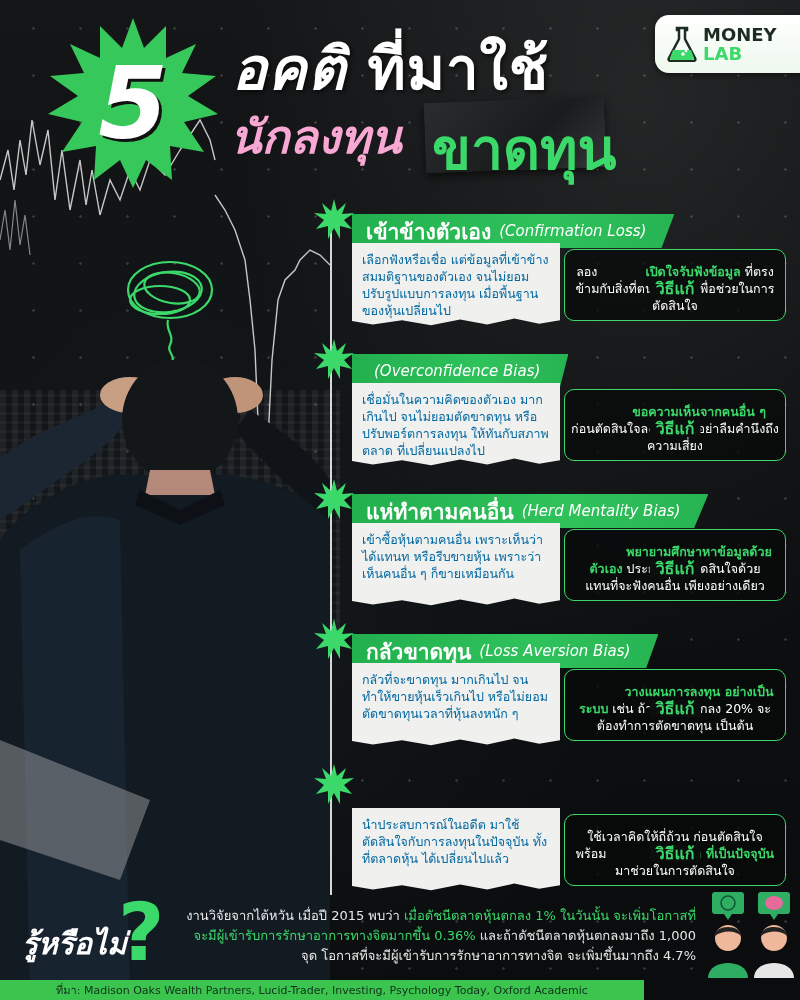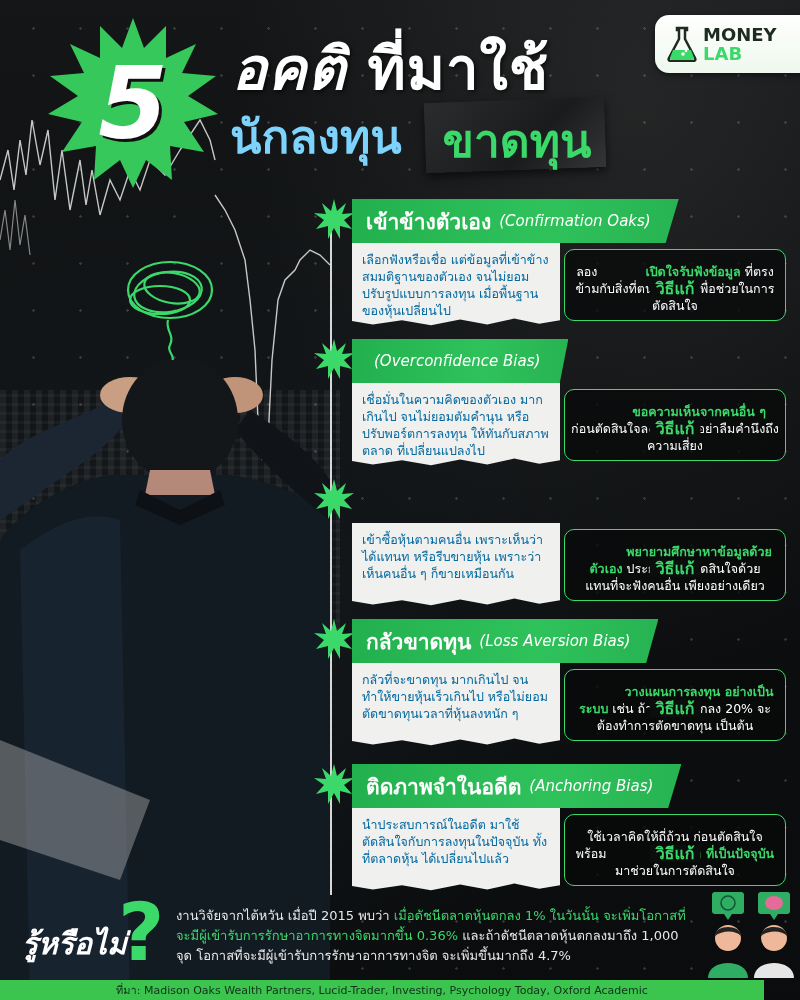--- a/index.html
+++ b/index.html
@@ -38,31 +38,31 @@
     font-size: 100px; color: #fff; text-shadow: 3px 3px 0 #111;
   }
   .title1 {
     position: absolute; left: 232px; top: 22px;
     font-size: 58px; font-weight: bold; color: #fff; letter-spacing: 1px;
     text-shadow: 2px 2px 4px rgba(0,0,0,0.6);
   }
   .title1 .italic { font-style: italic; }
   .title2 {
     position: absolute; left: 230px; top: 100px;
-    font-size: 46px; font-weight: bold; color: #7dd3fc;
+    font-size: 46px; font-weight: bold; color: #f9a8d4; font-style: italic;
   }
   .title-tape {
     position: absolute; left: 425px; top: 100px; width: 180px; height: 70px;
     background: linear-gradient(135deg, #2a2c2e, #1a1b1c 60%, #333537);
     transform: rotate(-2deg);
     box-shadow: 0 4px 10px rgba(0,0,0,0.6);
   }
   .title-tape-text {
     position: absolute; left: 432px; top: 104px; width: 170px; text-align: center;
-    font-size: 46px; font-weight: bold; color: #3bd96a;
+    font-size: 57px; font-weight: bold; color: #3bd96a;
   }
   .logo {
     position: absolute; left: 655px; top: 15px; width: 150px; height: 58px;
     background: linear-gradient(180deg, #ffffff, #eef8ee);
     border-radius: 14px 0 0 14px;
     display: flex; align-items: center; padding-left: 12px;
     box-shadow: 0 2px 6px rgba(0,0,0,0.5);
   }
   .logo-icon { width: 30px; height: 36px; margin-right: 6px; }
   .logo-text { line-height: 19px; font-weight: bold; font-size: 18px; font-family: "DejaVu Sans", sans-serif; }
@@ -78,21 +78,21 @@
   .hdots {
     position: absolute; left: 350px; width: 440px; height: 2px;
     background-image: radial-gradient(rgba(255,255,255,0.45) 1px, transparent 1.4px);
     background-size: 10px 2px;
   }
 
   
   .section { position: absolute; left: 310px; width: 490px; height: 140px; }
   .star { position: absolute; left: 4px; top: 4px; width: 40px; height: 40px; }
   .banner {
-    position: absolute; left: 42px; top: 4px; height: 44px;
+    position: absolute; left: 42px; top: 19px; height: 34px;
     background: linear-gradient(90deg, #22b04e, #2fc25b 60%, #27b352);
     clip-path: polygon(0 0, 100% 0, 96% 100%, 0 100%);
     padding: 0 28px 0 14px; display: flex; align-items: center; white-space: nowrap;
     box-shadow: 0 3px 6px rgba(0,0,0,0.5);
     justify-content: space-between;
   }
   .banner-th { font-size: 21px; font-weight: bold; color: #fff; }
   .banner-en { font-size: 15px; font-style: italic; color: #fff; margin-left: 8px; }
   .desc {
     position: absolute; left: 42px; top: 48px; width: 208px; height: 84px;
@@ -117,26 +117,26 @@
   
   .dyk-title {
     position: absolute; left: 22px; top: 920px; font-size: 30px; font-weight: bold; color: #fff; font-style: italic;
   }
   .dyk-q {
     position: absolute; left: 118px; top: 886px; font-size: 80px; font-weight: bold; color: #3bd96a;
     font-family: "DejaVu Sans", sans-serif;
   }
   .dyk-text {
     position: absolute; left: 176px; top: 906px; width: 520px;
-    font-size: 13px; line-height: 20px; color: #e8e8e8;
+    font-size: 13px; line-height: 20px; color: #e8e8e8; text-align: right;
   }
   .dyk-text .hl { color: #3bd96a; }
   .avatars { position: absolute; left: 700px; top: 888px; width: 100px; height: 90px; }
   .source-bar {
-    position: absolute; left: 0; top: 980px; width: 764px; height: 20px;
+    position: absolute; left: 0; top: 980px; width: 644px; height: 20px;
     background: #3bc54f; color: #13301b; font-size: 11px;
     display: flex; align-items: center; justify-content: center;
   }
 </style>
 </head>
 <body>
 
 <div class="bg"></div>
 <div class="grid-dots"></div>
 <div class="city"></div>
@@ -204,47 +204,51 @@
 <div class="hdots" style="top:473px"></div>
 <div class="hdots" style="top:613px"></div>
 <div class="hdots" style="top:757px"></div>
 
 <div class="section" style="top:195px">
   <svg class="star" viewBox="0 0 40 40">
       <polygon fill="#3bd96a" points="20,0 23,12 32,4 28,15 40,14 30,21 38,30 26,27 26,40 20,29 14,40 14,27 2,30 10,21 0,14 12,15 8,4 17,12"></polygon>
     </svg>
   <div class="banner">
     <span class="banner-th">เข้าข้างตัวเอง</span>
-    <span class="banner-en">(Confirmation Oaks)</span>
+    <span class="banner-en">(Confirmation Loss)</span>
   </div>
   <div class="desc">เลือกฟังหรือเชื่อ แต่ข้อมูลที่เข้าข้าง สมมติฐานของตัวเอง จนไม่ยอมปรับรูปแบบการลงทุน เมื่อพื้นฐานของหุ้นเปลี่ยนไป</div>
   <div class="fix">
     <span class="fix-label">วิธีแก้</span>
     <span class="fix-body"><span>ลอง</span><span class="hl">เปิดใจรับฟังข้อมูล</span><span> ที่ตรงข้ามกับสิ่งที่ตนเองเชื่อ เพื่อช่วยในการตัดสินใจ</span></span>
   </div>
 </div>
 
 <div class="section" style="top:335px">
   <svg class="star" viewBox="0 0 40 40">
       <polygon fill="#3bd96a" points="20,0 23,12 32,4 28,15 40,14 30,21 38,30 26,27 26,40 20,29 14,40 14,27 2,30 10,21 0,14 12,15 8,4 17,12"></polygon>
     </svg>
   <div class="banner">
     <span class="banner-en">(Overconfidence Bias)</span>
   </div>
-  <div class="desc">เชื่อมั่นในความคิดของตัวเอง มากเกินไป จนไม่ยอมตัมคำนุน หรือปรับพอร์ตการลงทุน ให้ทันกับสภาพตลาด ที่เปลี่ยนแปลงไป</div>
+  <div class="desc">เชื่อมั่นในความคิดของตัวเอง มากเกินไป จนไม่ยอมตัดขาดทุน หรือปรับพอร์ตการลงทุน ให้ทันกับสภาพตลาด ที่เปลี่ยนแปลงไป</div>
   <div class="fix">
     <span class="fix-label">วิธีแก้</span>
     <span class="fix-body"><span></span><span class="hl">ขอความเห็นจากคนอื่น ๆ</span><span> ก่อนตัดสินใจลงทุน และอย่าลืมคำนึงถึงความเสี่ยง</span></span>
   </div>
 </div>
 
 <div class="section" style="top:475px">
   <svg class="star" viewBox="0 0 40 40">
       <polygon fill="#3bd96a" points="20,0 23,12 32,4 28,15 40,14 30,21 38,30 26,27 26,40 20,29 14,40 14,27 2,30 10,21 0,14 12,15 8,4 17,12"></polygon>
     </svg>
+  <div class="banner">
+    <span class="banner-th">แห่ทำตามคนอื่น</span>
+    <span class="banner-en">(Herd Mentality Bias)</span>
+  </div>
   <div class="desc">เข้าซื้อหุ้นตามคนอื่น เพราะเห็นว่า ได้แทนท หรือรีบขายหุ้น เพราะว่า เห็นคนอื่น ๆ ก็ขายเหมือนกัน</div>
   <div class="fix">
     <span class="fix-label">วิธีแก้</span>
     <span class="fix-body"><span></span><span class="hl">พยายามศึกษาหาข้อมูลด้วยตัวเอง</span><span> ประกอบการตัดสินใจด้วย แทนที่จะฟังคนอื่น เพียงอย่างเดียว</span></span>
   </div>
 </div>
 
 <div class="section" style="top:615px">
   <svg class="star" viewBox="0 0 40 40">
       <polygon fill="#3bd96a" points="20,0 23,12 32,4 28,15 40,14 30,21 38,30 26,27 26,40 20,29 14,40 14,27 2,30 10,21 0,14 12,15 8,4 17,12"></polygon>
@@ -257,24 +261,20 @@
   <div class="fix">
     <span class="fix-label">วิธีแก้</span>
     <span class="fix-body"><span></span><span class="hl">วางแผนการลงทุน อย่างเป็นระบบ</span><span> เช่น ถ้าหากหุ้นตกลง 20% จะต้องทำการตัดขาดทุน เป็นต้น</span></span>
   </div>
 </div>
 
 <div class="section" style="top:760px">
   <svg class="star" viewBox="0 0 40 40">
       <polygon fill="#3bd96a" points="20,0 23,12 32,4 28,15 40,14 30,21 38,30 26,27 26,40 20,29 14,40 14,27 2,30 10,21 0,14 12,15 8,4 17,12"></polygon>
     </svg>
-  <div class="banner">
-    <span class="banner-th">ติดภาพจำในอดีต</span>
-    <span class="banner-en">(Anchoring Bias)</span>
-  </div>
   <div class="desc">นำประสบการณ์ในอดีต มาใช้ ตัดสินใจกับการลงทุนในปัจจุบัน ทั้งที่ตลาดหุ้น ได้เปลี่ยนไปแล้ว</div>
   <div class="fix">
     <span class="fix-label">วิธีแก้</span>
     <span class="fix-body"><span>ใช้เวลาคิดให้ถี่ถ้วน ก่อนตัดสินใจ พร้อม</span><span class="hl">หาข้อมูล ที่เป็นปัจจุบัน</span><span> มาช่วยในการตัดสินใจ</span></span>
   </div>
 </div>
 
 <div class="dyk-title">รู้หรือไม่</div>
 <div class="dyk-q">?</div>
 <div class="dyk-text">

